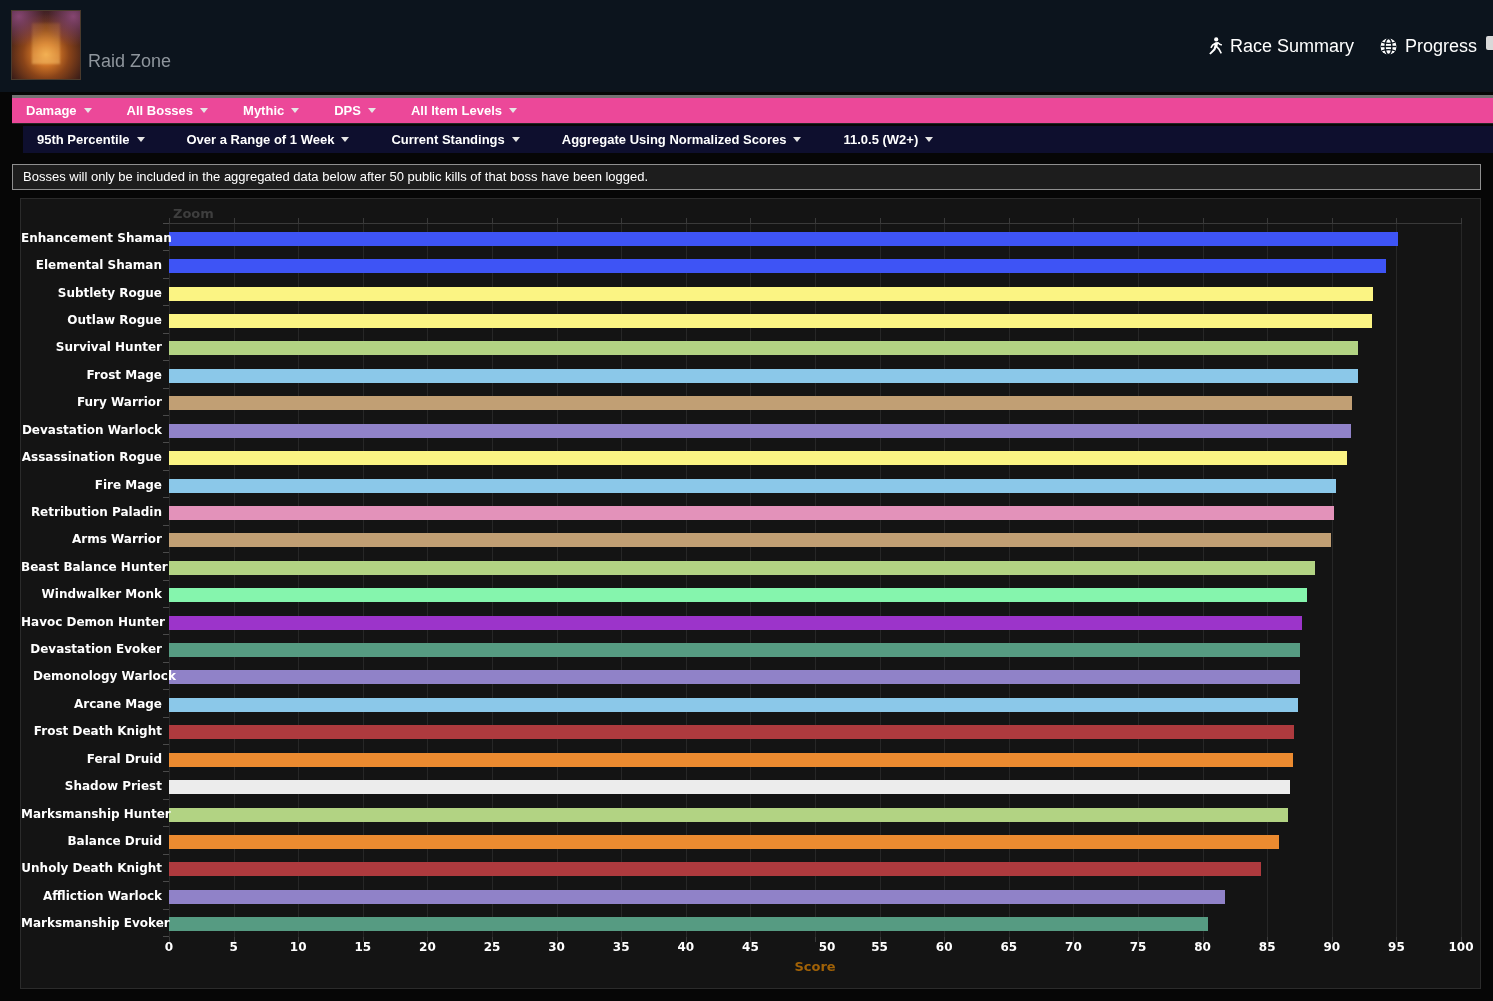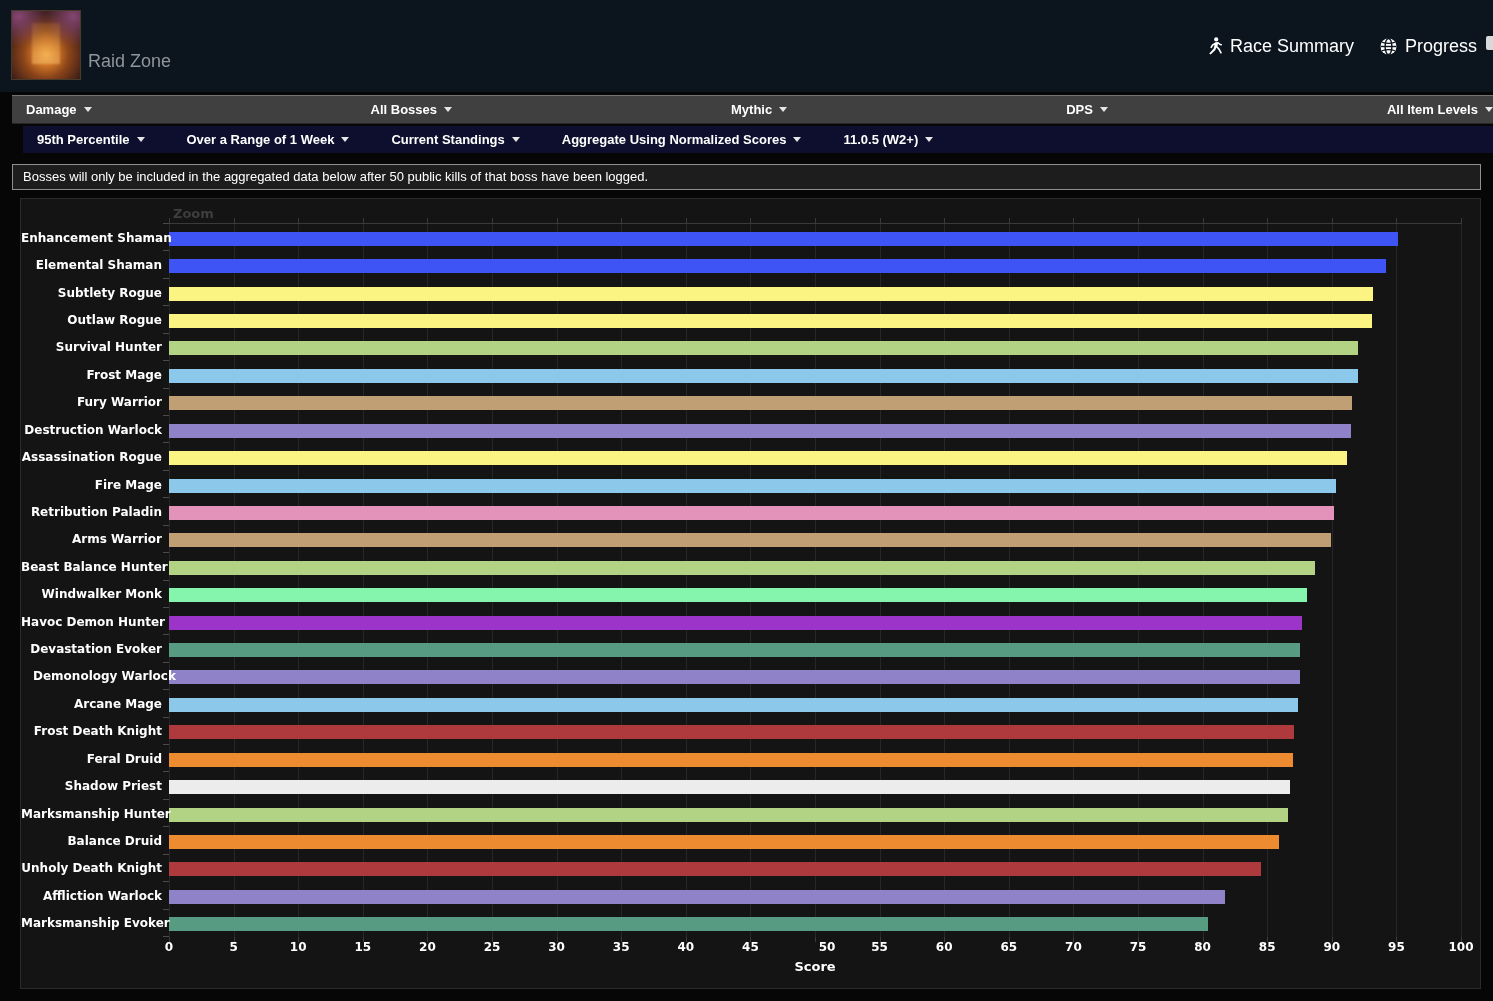--- a/index.html
+++ b/index.html
@@ -25,22 +25,22 @@
   .hdr-title { position:absolute; left:88px; top:16px; font-size:26px; font-weight:bold; color:#ffffff; }
   .hdr-sub   { position:absolute; left:88px; top:51px; font-size:18px; color:#8e959c; }
   .hdr-nav { position:absolute; top:0; right:16px; height:92px; display:flex; align-items:center; gap:26px; }
   .hdr-link { display:flex; align-items:center; gap:8px; color:#ffffff; font-size:18px; cursor:pointer; }
   .hdr-link svg { display:block; }
   .edge-sliver { position:absolute; right:0; top:36px; width:7px; height:14px; background:#d9d9d9; border-radius:2px 0 0 2px; }
 
   
   .fbar1 {
     position:absolute; top:95px; left:12px; right:0; height:29px;
-    background:#404040; border-top:1px solid #737373; border-bottom:1px solid #262626;
-    display:flex; align-items:center; padding-left:14px; gap:35px;justify-content:space-between;
+    background:#ec4899; border-top:3px solid #737373; border-bottom:1px solid #262626;
+    display:flex; align-items:center; padding-left:14px; gap:35px;
   }
   .fbar2 {
     position:absolute; top:126px; left:23px; right:0; height:27px;
     background:#0e0f2e;
     display:flex; align-items:center; padding-left:14px; gap:42px;
   }
   .f-item { color:#ffffff; font-size:13px; font-weight:bold; display:flex; align-items:center; gap:7px; cursor:pointer; white-space:nowrap; }
   .caret { width:0; height:0; border-left:4px solid transparent; border-right:4px solid transparent; border-top:5px solid #e6e6e6; display:inline-block; }
 
   
@@ -68,21 +68,21 @@
     color:#ffffff; font-weight:bold; font-size:12px; line-height:14px;
     font-family:"DejaVu Sans","Liberation Sans",sans-serif; white-space:nowrap;
   }
   .xlabel {
     position:absolute; top:741px; width:44px; margin-left:-22px; text-align:center;
     color:#ffffff; font-weight:bold; font-size:12px;
     font-family:"DejaVu Sans","Liberation Sans",sans-serif;
   }
   .score-label {
     position:absolute; top:760px; left:148px; width:1292px; text-align:center;
-    color:#ffffff; font-weight:bold; font-size:13px;
+    color:#a16207; font-weight:bold; font-size:13px;
     font-family:"DejaVu Sans","Liberation Sans",sans-serif;
   }
 </style>
 </head>
 <body>
 
 <div class="header">
   <div class="logo">
     <div class="logo-glow"></div>
   </div>
@@ -275,21 +275,21 @@
     <div class="xlabel" style="left: 1310.8px;">90</div>
     <div class="xlabel" style="left: 1375.4px;">95</div>
     <div class="xlabel" style="left: 1440px;">100</div>
     <div class="ylabel" style="top: 31.7115px;">Enhancement Shaman</div>
     <div class="ylabel" style="top: 59.1346px;">Elemental Shaman</div>
     <div class="ylabel" style="top: 86.5577px;">Subtlety Rogue</div>
     <div class="ylabel" style="top: 113.981px;">Outlaw Rogue</div>
     <div class="ylabel" style="top: 141.404px;">Survival Hunter</div>
     <div class="ylabel" style="top: 168.827px;">Frost Mage</div>
     <div class="ylabel" style="top: 196.25px;">Fury Warrior</div>
-    <div class="ylabel" style="top: 223.673px;">Destruction Warlock</div>
+    <div class="ylabel" style="top: 223.673px;">Devastation Warlock</div>
     <div class="ylabel" style="top: 251.096px;">Assassination Rogue</div>
     <div class="ylabel" style="top: 278.519px;">Fire Mage</div>
     <div class="ylabel" style="top: 305.942px;">Retribution Paladin</div>
     <div class="ylabel" style="top: 333.365px;">Arms Warrior</div>
     <div class="ylabel" style="top: 360.788px;">Beast Balance Hunter</div>
     <div class="ylabel" style="top: 388.212px;">Windwalker Monk</div>
     <div class="ylabel" style="top: 415.635px;">Havoc Demon Hunter</div>
     <div class="ylabel" style="top: 443.058px;">Devastation Evoker</div>
     <div class="ylabel" style="top: 470.481px; padding-left: 12px;">Demonology Warlock</div>
     <div class="ylabel" style="top: 497.904px;">Arcane Mage</div>

